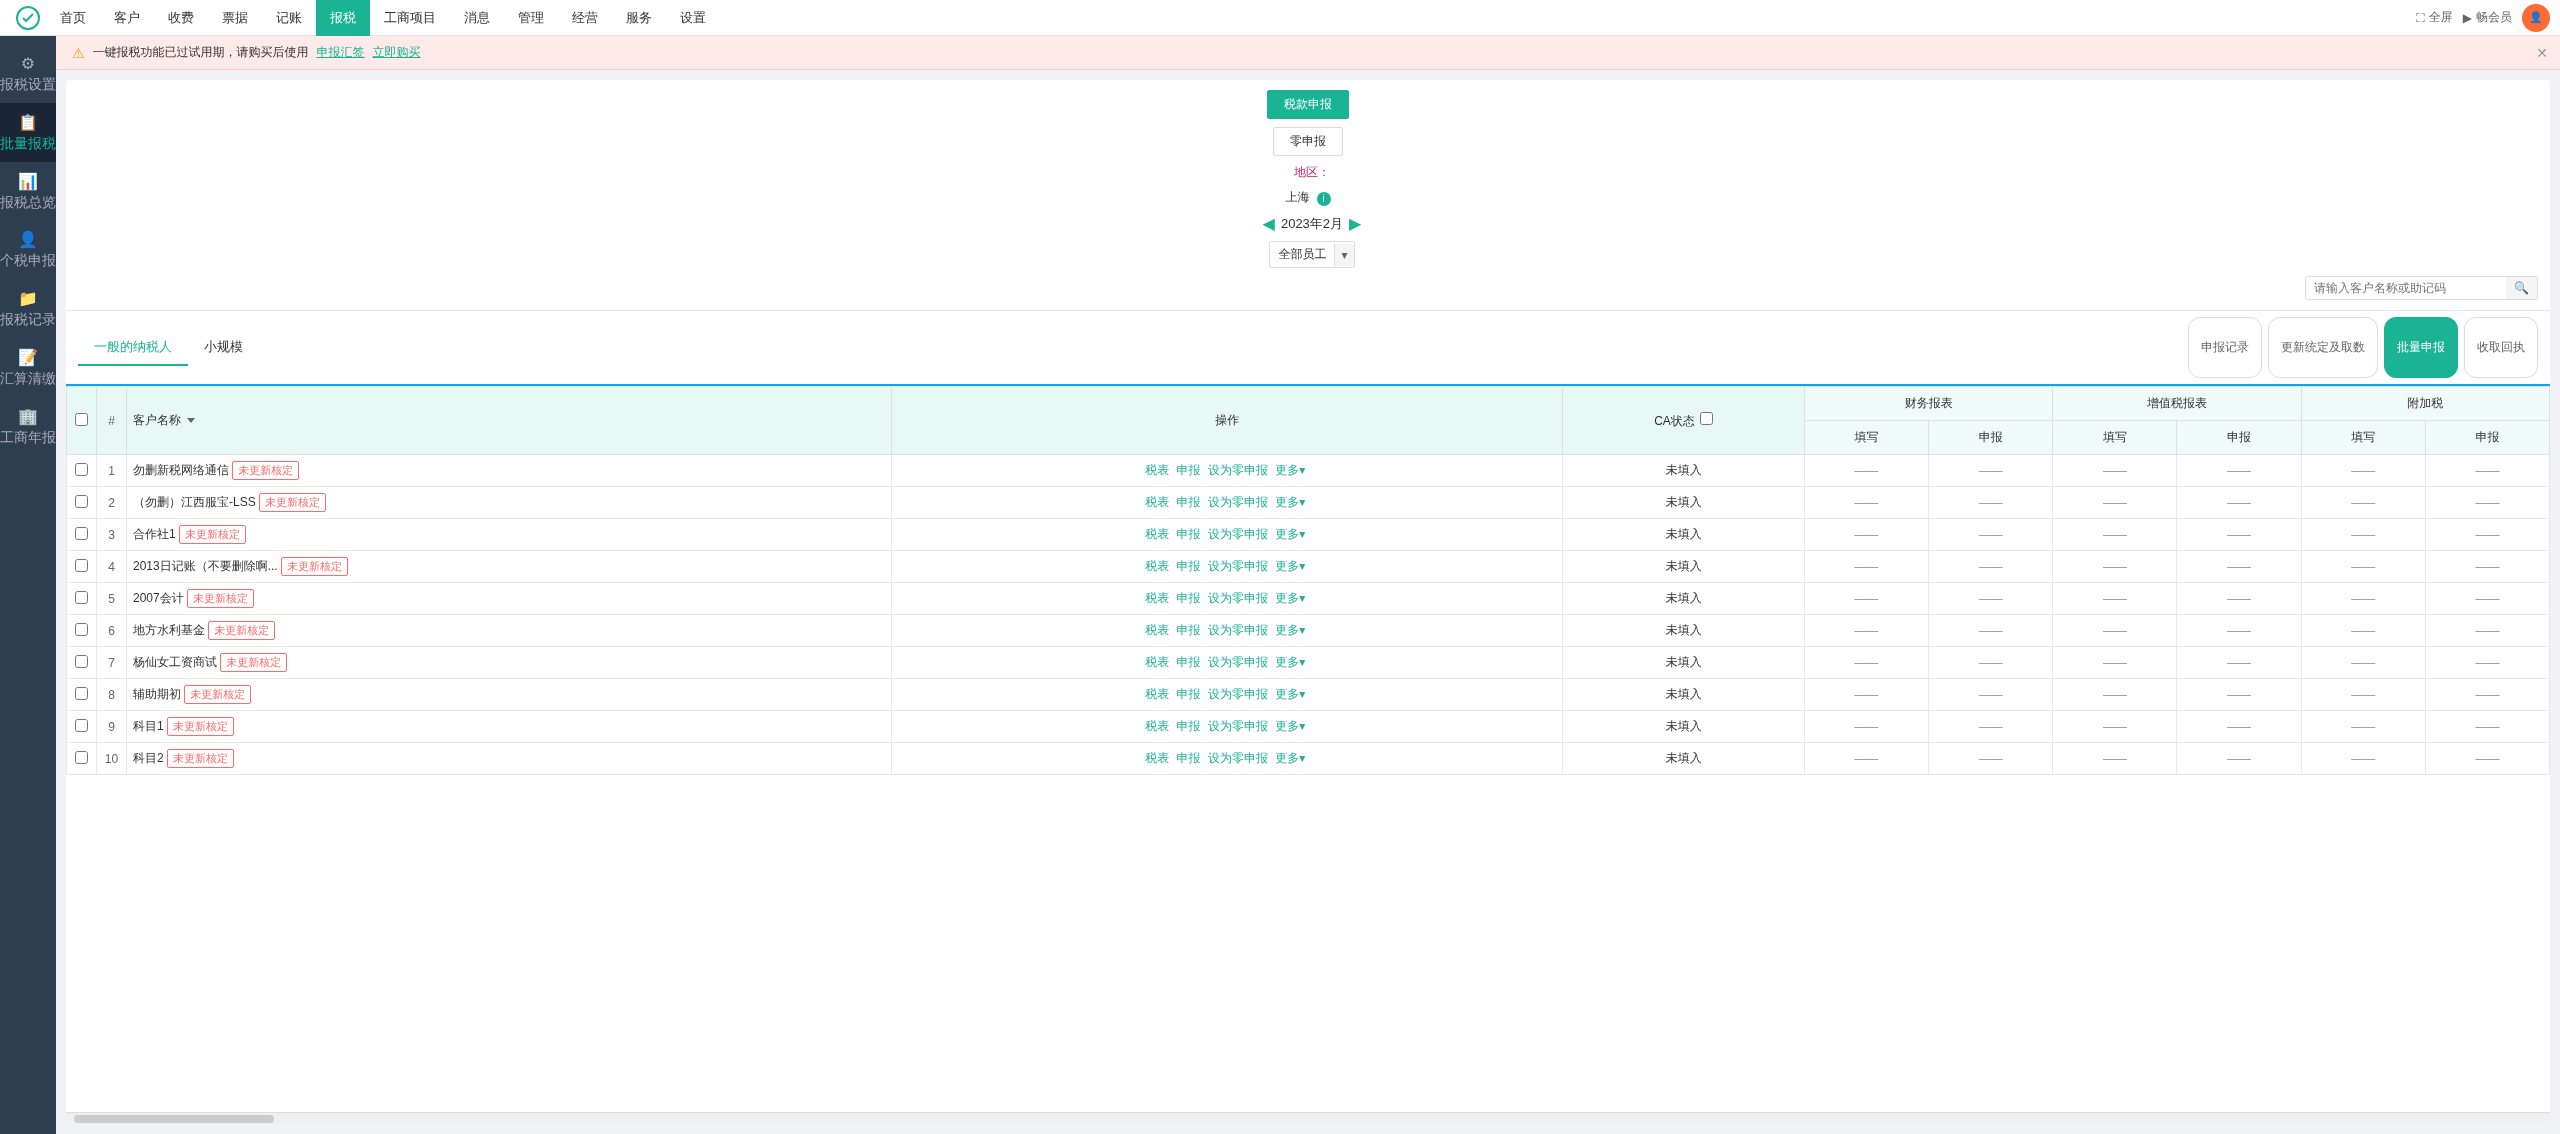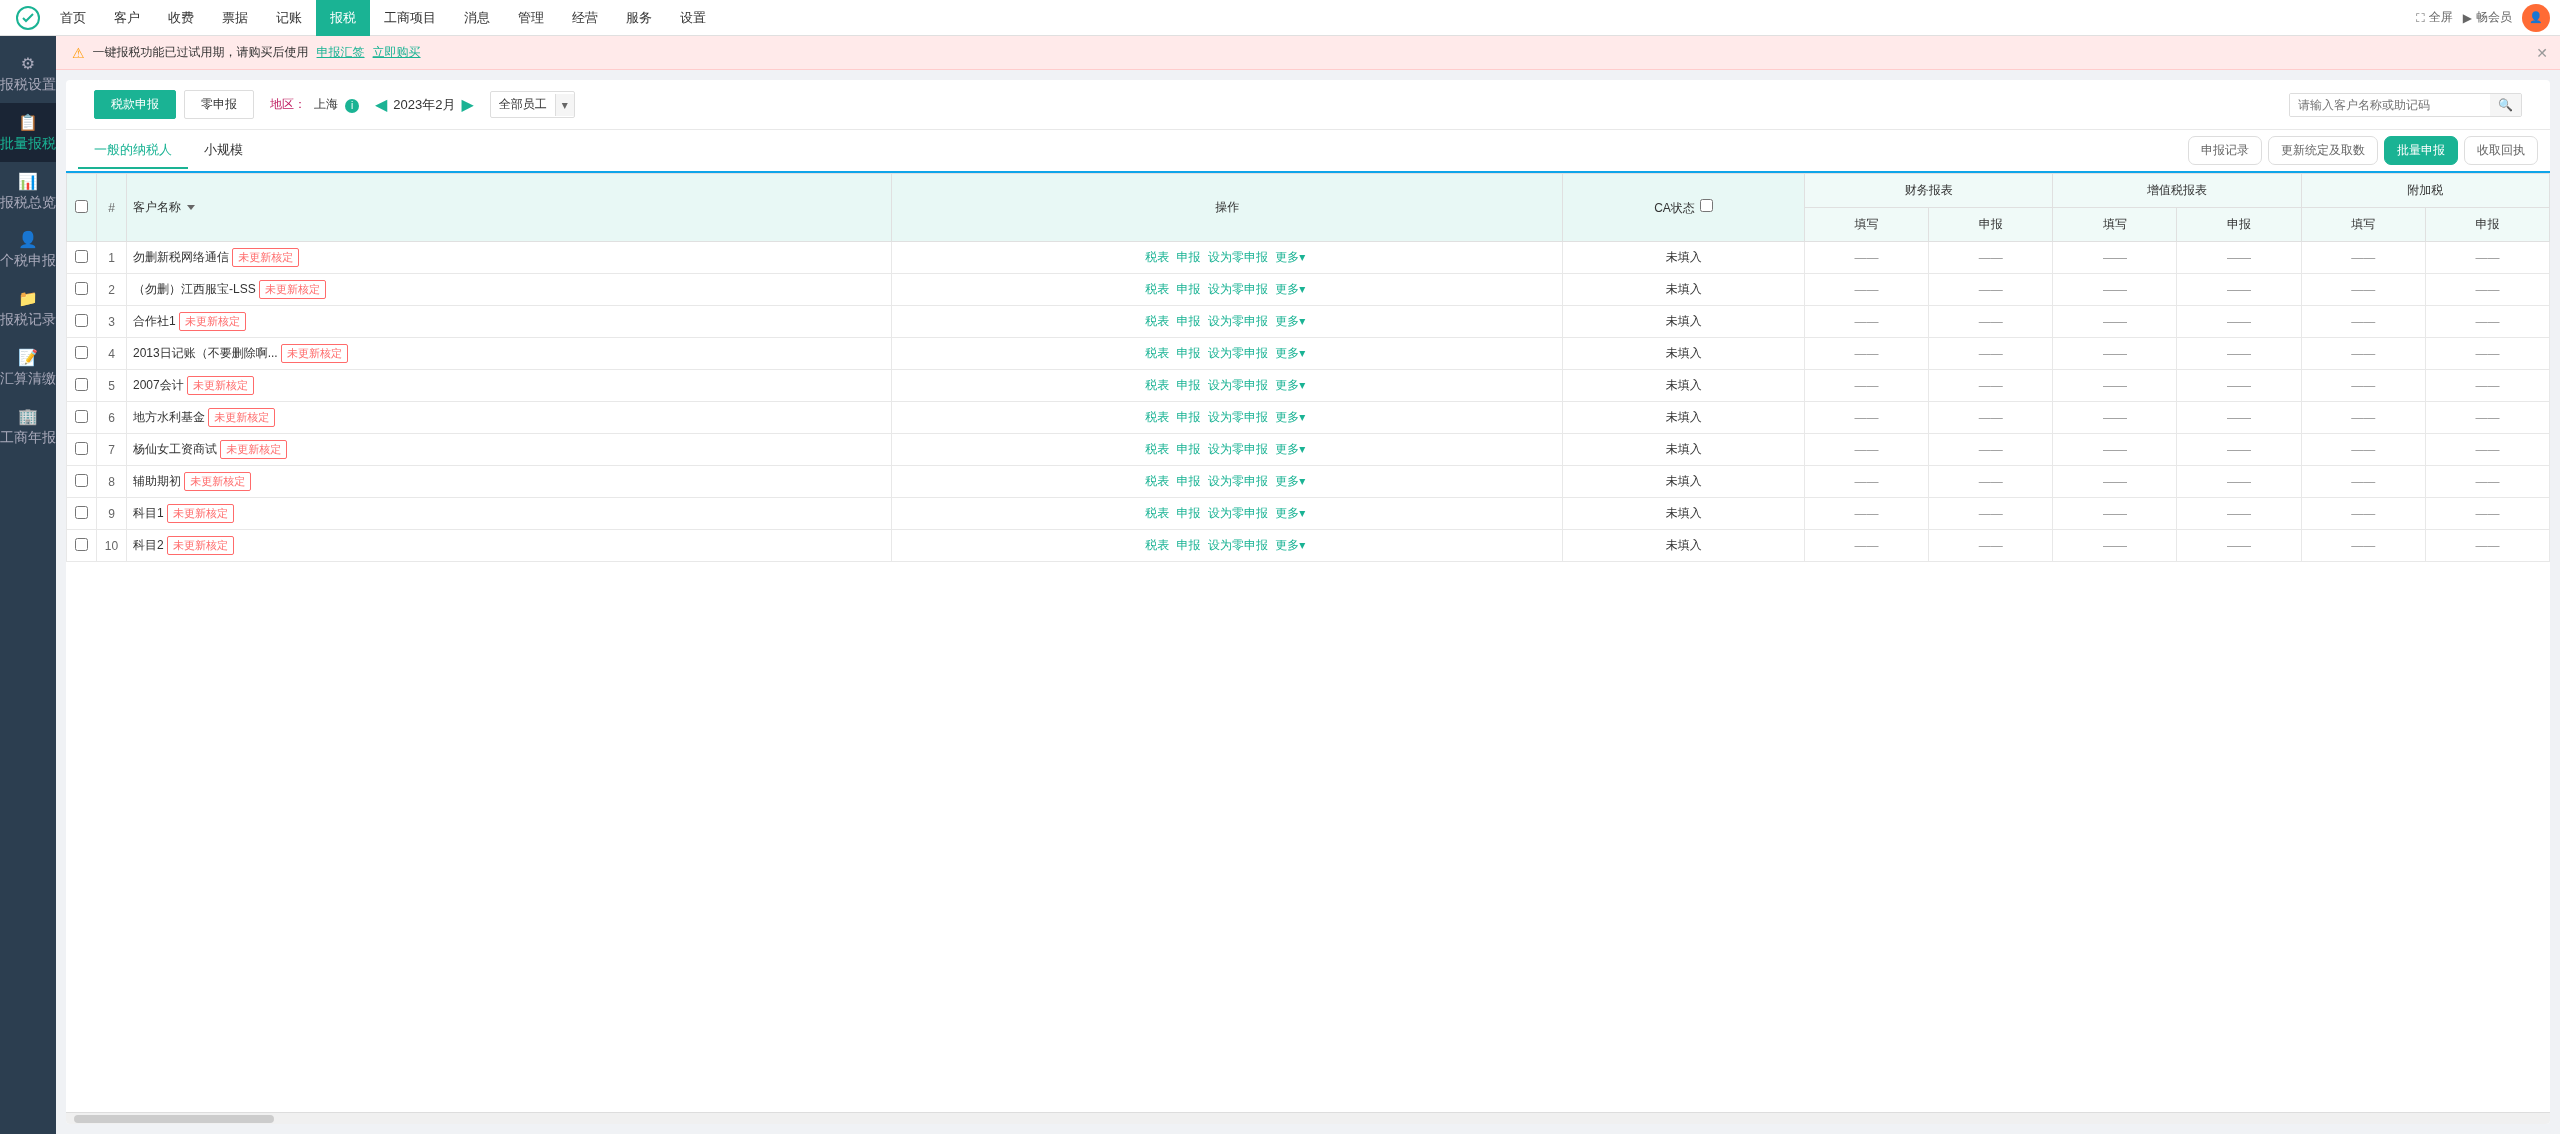--- a/index.html
+++ b/index.html
@@ -32,42 +32,42 @@
     
     .banner { background: #ffeaea; border-bottom: 1px solid #ffcccc; padding: 8px 16px; display: flex; align-items: center; gap: 8px; font-size: 12px; color: #333; position: relative; }
     .banner .warn-icon { color: #ff9800; font-size: 14px; }
     .banner a { color: #1ab394; text-decoration: underline; cursor: pointer; }
     .banner .close-btn { position: absolute; right: 12px; top: 50%; transform: translateY(-50%); cursor: pointer; color: #999; font-size: 14px; }
 
     
     .panel { background: #fff; margin: 10px; border-radius: 4px; flex: 1; display: flex; flex-direction: column; overflow: hidden; }
 
     
-    .panel-header { padding: 10px 28px; border-bottom: 1px solid #e8e8e8; display: flex; align-items: center; gap: 8px; flex-wrap: wrap; }
+    .panel-header { padding: 10px 12px; border-bottom: 1px solid #e8e8e8; display: flex; align-items: center; gap: 8px; flex-wrap: wrap; flex-direction: column; }
     .tab-btn { padding: 5px 16px; border-radius: 2px; border: 1px solid #ddd; background: #fff; cursor: pointer; font-size: 12px; color: #333; }
     .tab-btn.active { background: #1ab394; color: #fff; border-color: #1ab394; }
     .region-label { color: #be185d; font-size: 12px; margin-left: 8px; text-align: center; }
     .region-value { color: #333; font-size: 12px; display: flex; align-items: flex-end; gap: 4px; }
     .date-nav { display: flex; align-items: center; gap: 6px; margin-left: 8px; }
     .date-nav .arrow { cursor: pointer; color: #1ab394; font-size: 16px; }
     .date-display { font-size: 13px; color: #333; }
     .staff-selector { margin-left: 8px; display: flex; align-items: center; border: 1px solid #ddd; border-radius: 2px; overflow: hidden; }
     .staff-selector .staff-text { padding: 4px 8px; font-size: 12px; color: #333; }
     .staff-selector .dropdown-arrow { padding: 4px 6px; border-left: 1px solid #ddd; background: #f5f5f5; cursor: pointer; color: #666; }
     .search-box { margin-left: auto; display: flex; align-items: center; border: 1px solid #ddd; border-radius: 2px; overflow: hidden; }
     .search-box input { padding: 4px 8px; border: none; outline: none; font-size: 12px; width: 200px; color: #999; }
     .search-box .search-icon { padding: 4px 8px; background: #f5f5f5; cursor: pointer; color: #666; }
 
     
     .sub-tabs { padding: 0 12px; border-bottom: 2px solid #0ea5e9; display: flex; align-items: center; justify-content: space-between; gap: 28px; }
     .tax-type-tabs { display: flex; }
     .tax-type-tab { padding: 8px 16px; cursor: pointer; font-size: 13px; color: #333; border-bottom: 2px solid transparent; }
     .tax-type-tab.active { color: #1ab394; border-bottom: 2px solid #1ab394; }
     .action-btns { display: flex; gap: 6px; padding: 6px 0; }
-    .action-btn { padding: 5px 12px; border-radius: 7px; border: 1px solid #ddd; background: #fff; cursor: pointer; font-size: 12px; color: #333; }
+    .action-btn { padding: 21px 12px; border-radius: 12px; border: 1px solid #ddd; background: #fff; cursor: pointer; font-size: 12px; color: #333; }
     .action-btn.primary { background: #1ab394; color: #fff; border-color: #1ab394; }
     .action-btn.secondary { background: #fff; color: #666; }
 
     
     .table-container { flex: 1; overflow: auto; }
     table { width: 100%; border-collapse: collapse; }
     thead tr { background: #e8f8f5; }
     th { padding: 8px 6px; font-size: 12px; color: #333; text-align: center; border: 1px solid #e0e0e0; font-weight: normal; white-space: nowrap; }
     th.left { text-align: left; }
     td { padding: 6px; font-size: 12px; color: #333; text-align: center; border: 1px solid #e8e8e8; white-space: nowrap; }

